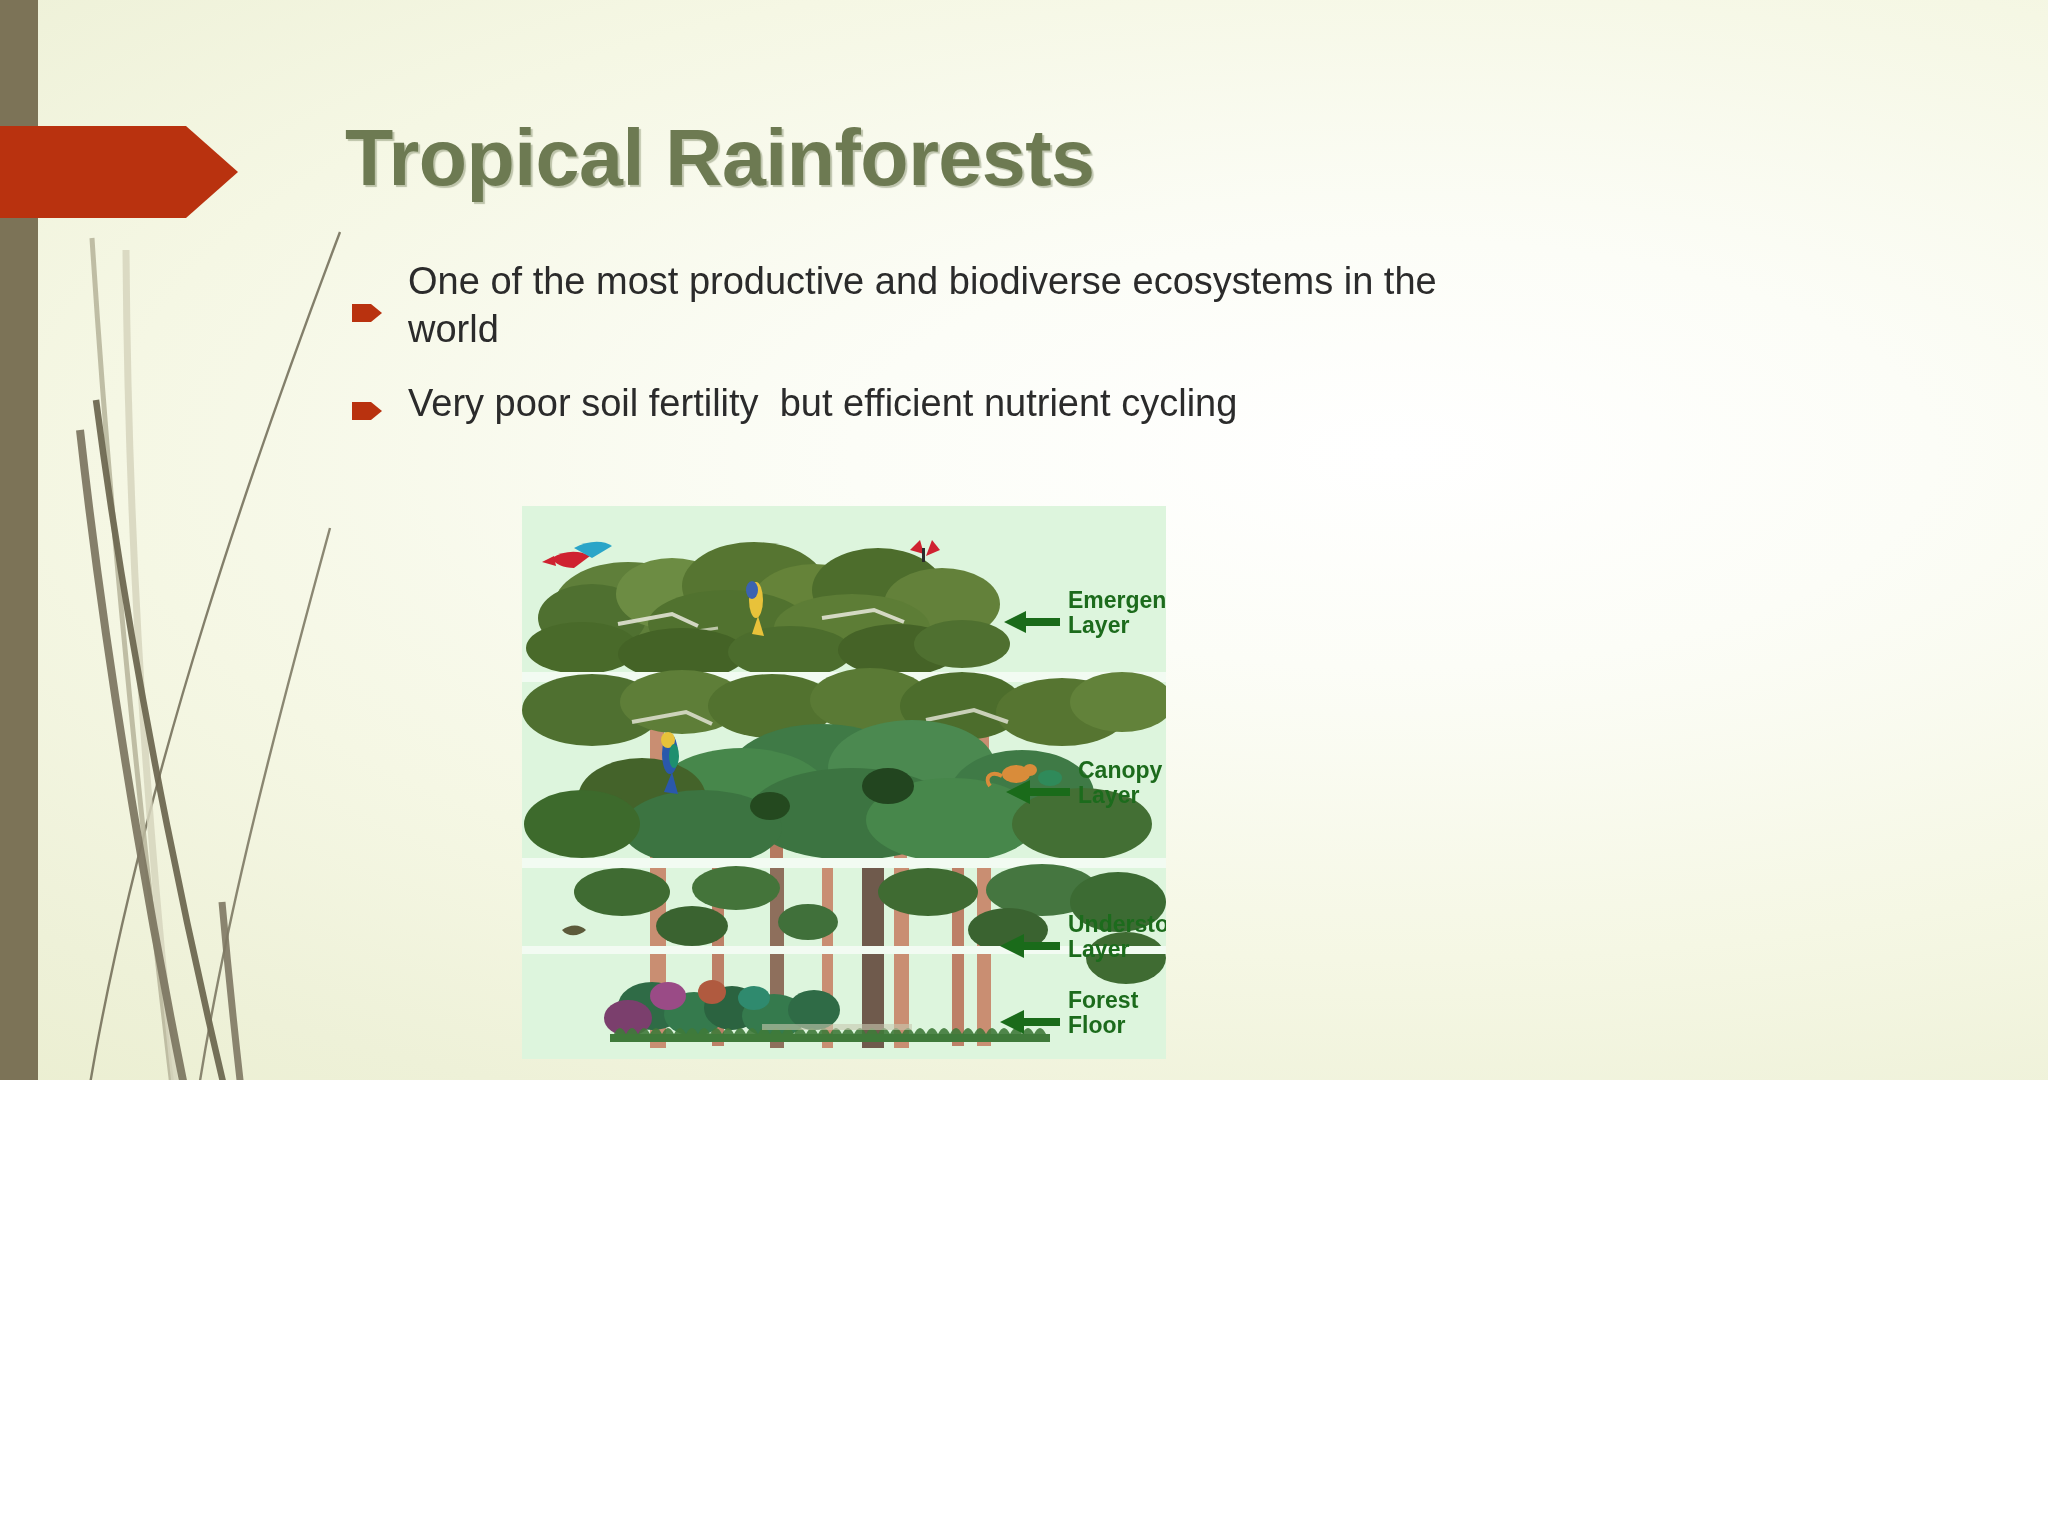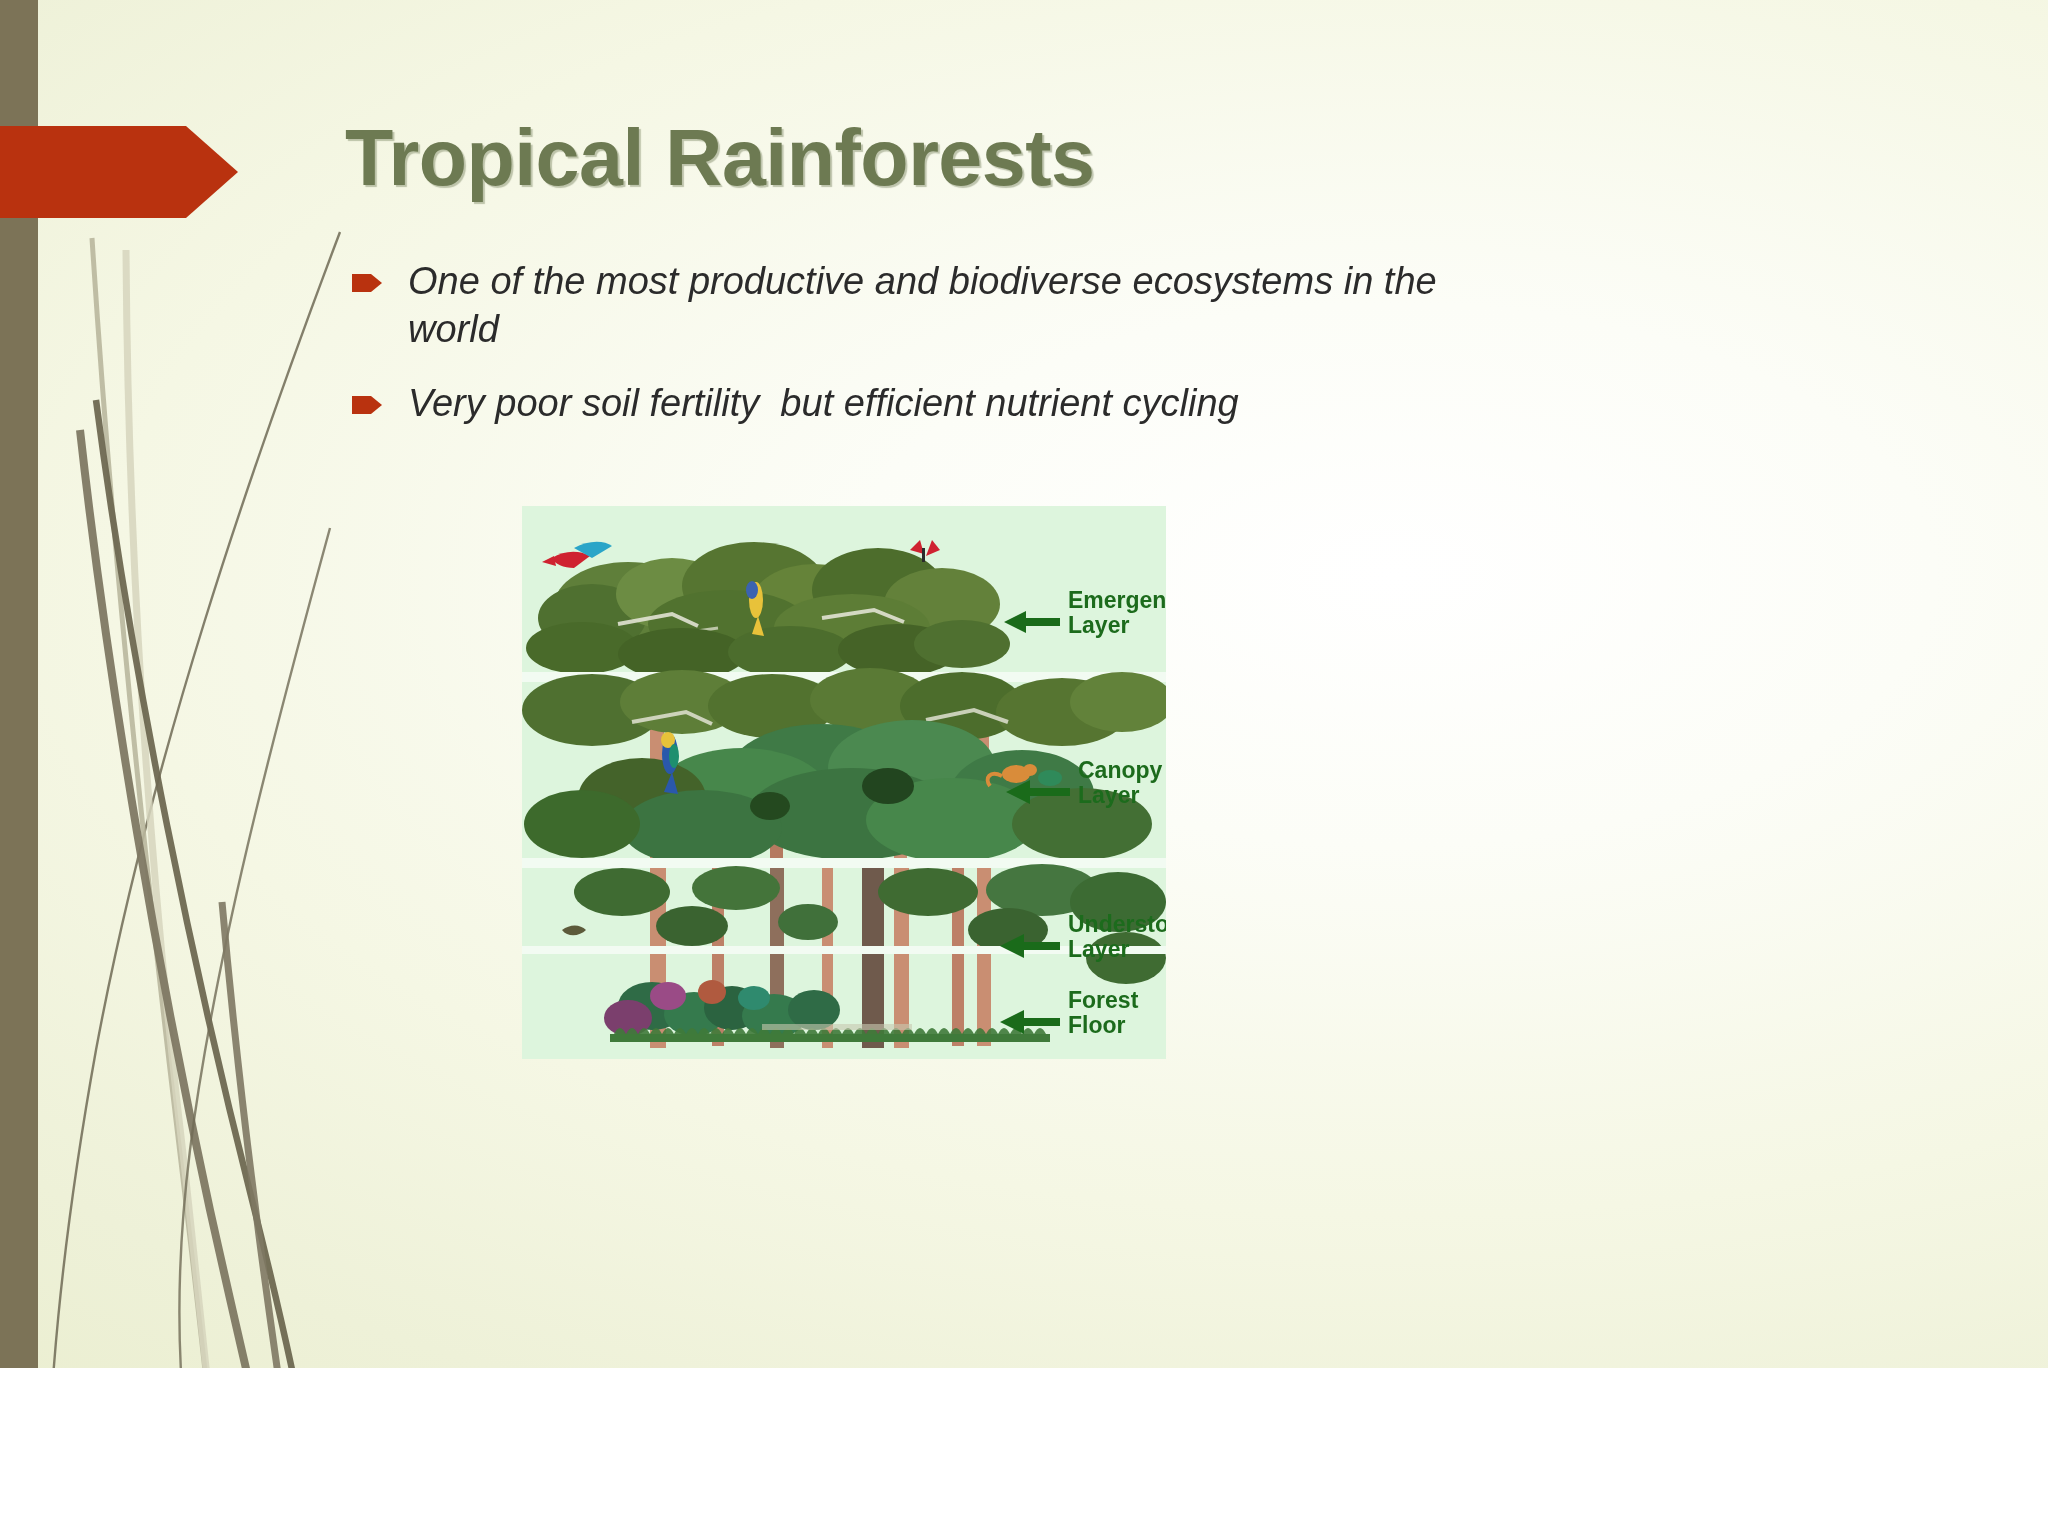--- a/index.html
+++ b/index.html
@@ -7,21 +7,21 @@
     padding: 0;
     background: #ffffff;
   }
   body {
     font-family: "Liberation Sans", sans-serif;
   }
 
   .slide {
     position: relative;
     width: 2048px;
-    height: 1368px;
+    height: 1080px;
     overflow: hidden;
     background:
       radial-gradient(ellipse 120% 90% at 68% 42%, #ffffff 0%, #fcfdf7 22%, #f5f7e4 52%, #eef1d8 74%, #e8ecca 100%);
   }
 
   
   .left-band {
     position: absolute;
     left: 0; top: 0;
     width: 38px; height: 100%;
@@ -60,23 +60,22 @@
 
   
   .bullets {
     position: absolute;
     left: 352px;
     top: 258px;
     width: 1120px;
   }
   .bullet-row {
     display: flex;
-    align-items: flex-start;
+    align-items: center;
     margin-bottom: 26px;
-    font-style: italic;
   }
   .bullet-marker {
     flex: 0 0 auto;
     width: 30px;
     height: 22px;
     margin-top: 14px;
     margin-right: 26px;
   }
   .bullet-marker svg { display: block; }
   .bullet-text {

